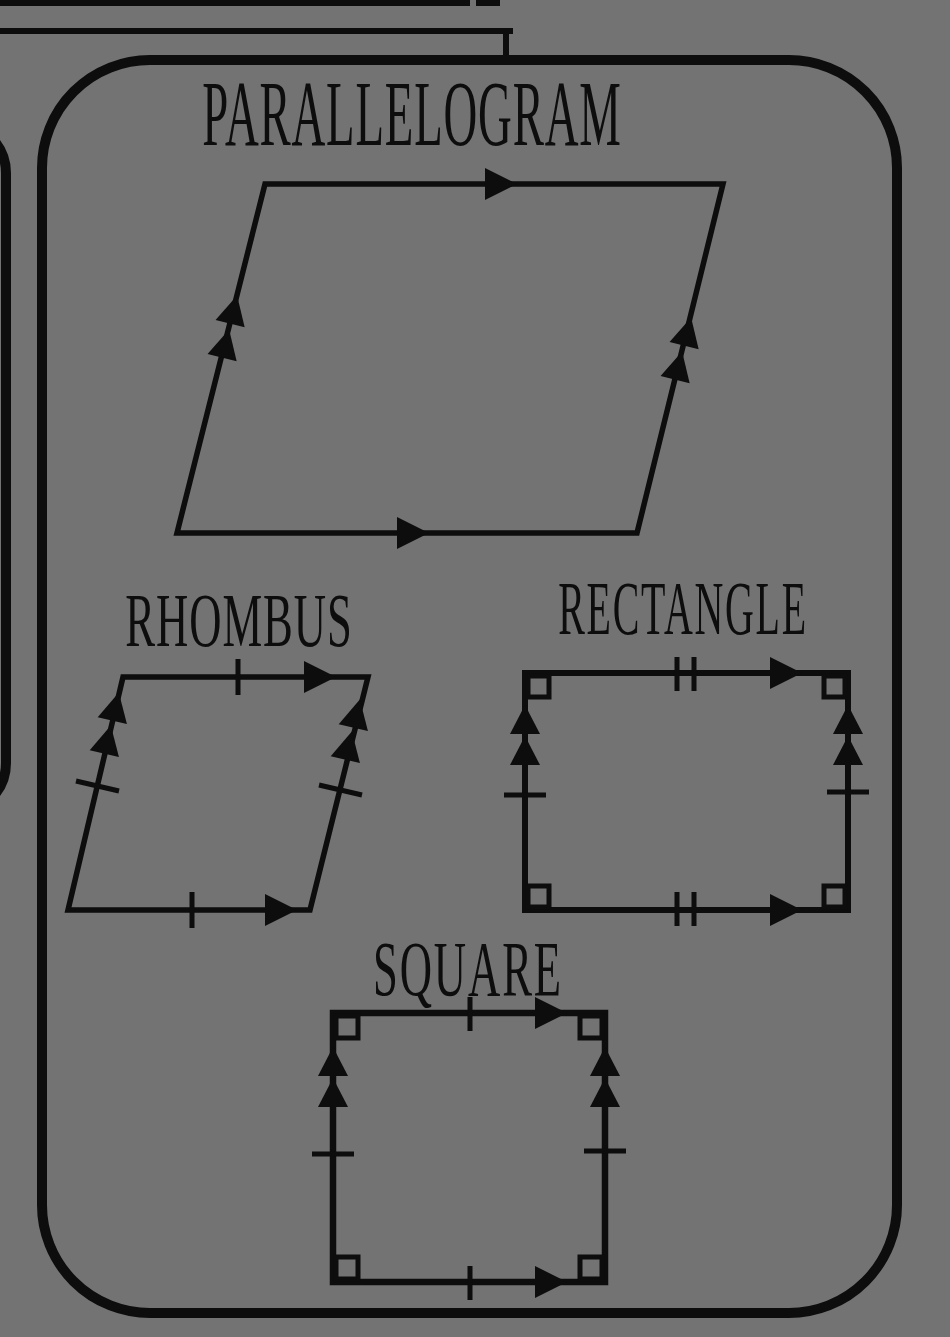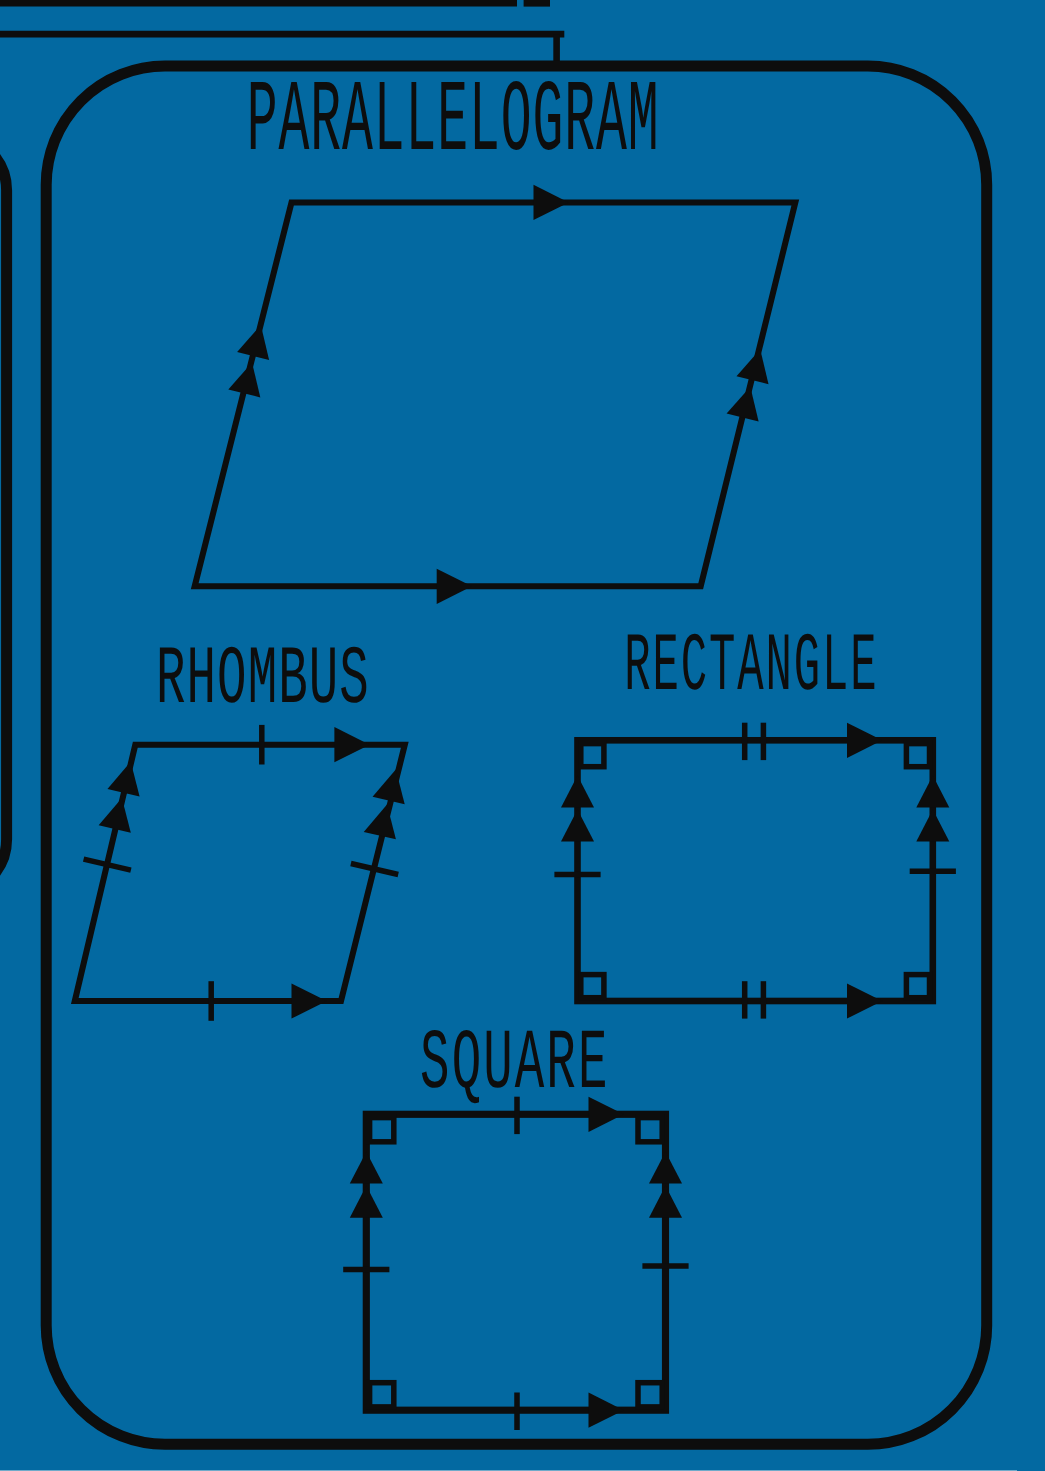--- a/index.html
+++ b/index.html
@@ -1,22 +1,22 @@
 <!DOCTYPE html>
 <html><head>
 <meta charset="utf-8">
 <style>
   html, body { margin: 0; padding: 0; background: #ffffff; }
   .stage {
     position: relative;
     width: 950px;
     height: 1337px;
-    background: #0369a1;
+    background: #737373;
     overflow: hidden;
-    font-family: Liberation Mono, monospace;
+    font-family: Liberation Serif, serif;
   }
   .stage svg { position: absolute; left: 0; top: 0; }
   .shape-title {
     position: absolute;
     color: #0d0d0d;
     white-space: nowrap;
     font-weight: 400;
     transform-origin: center center;
   }
   .t-parallelogram {

